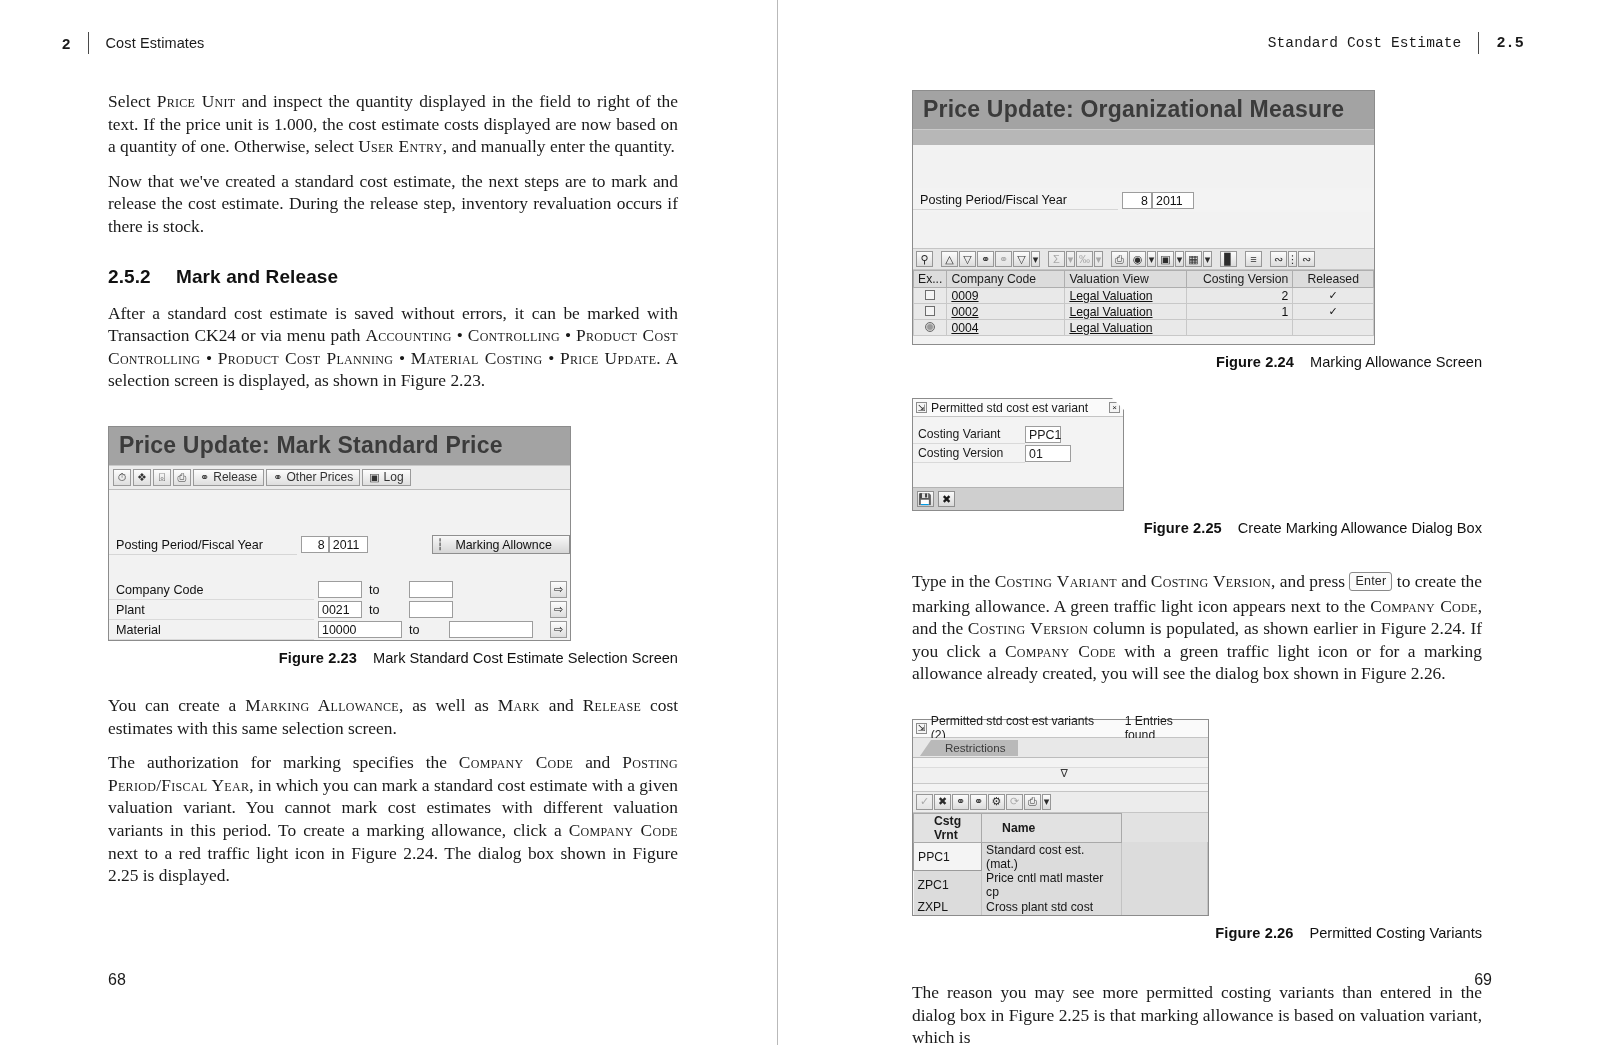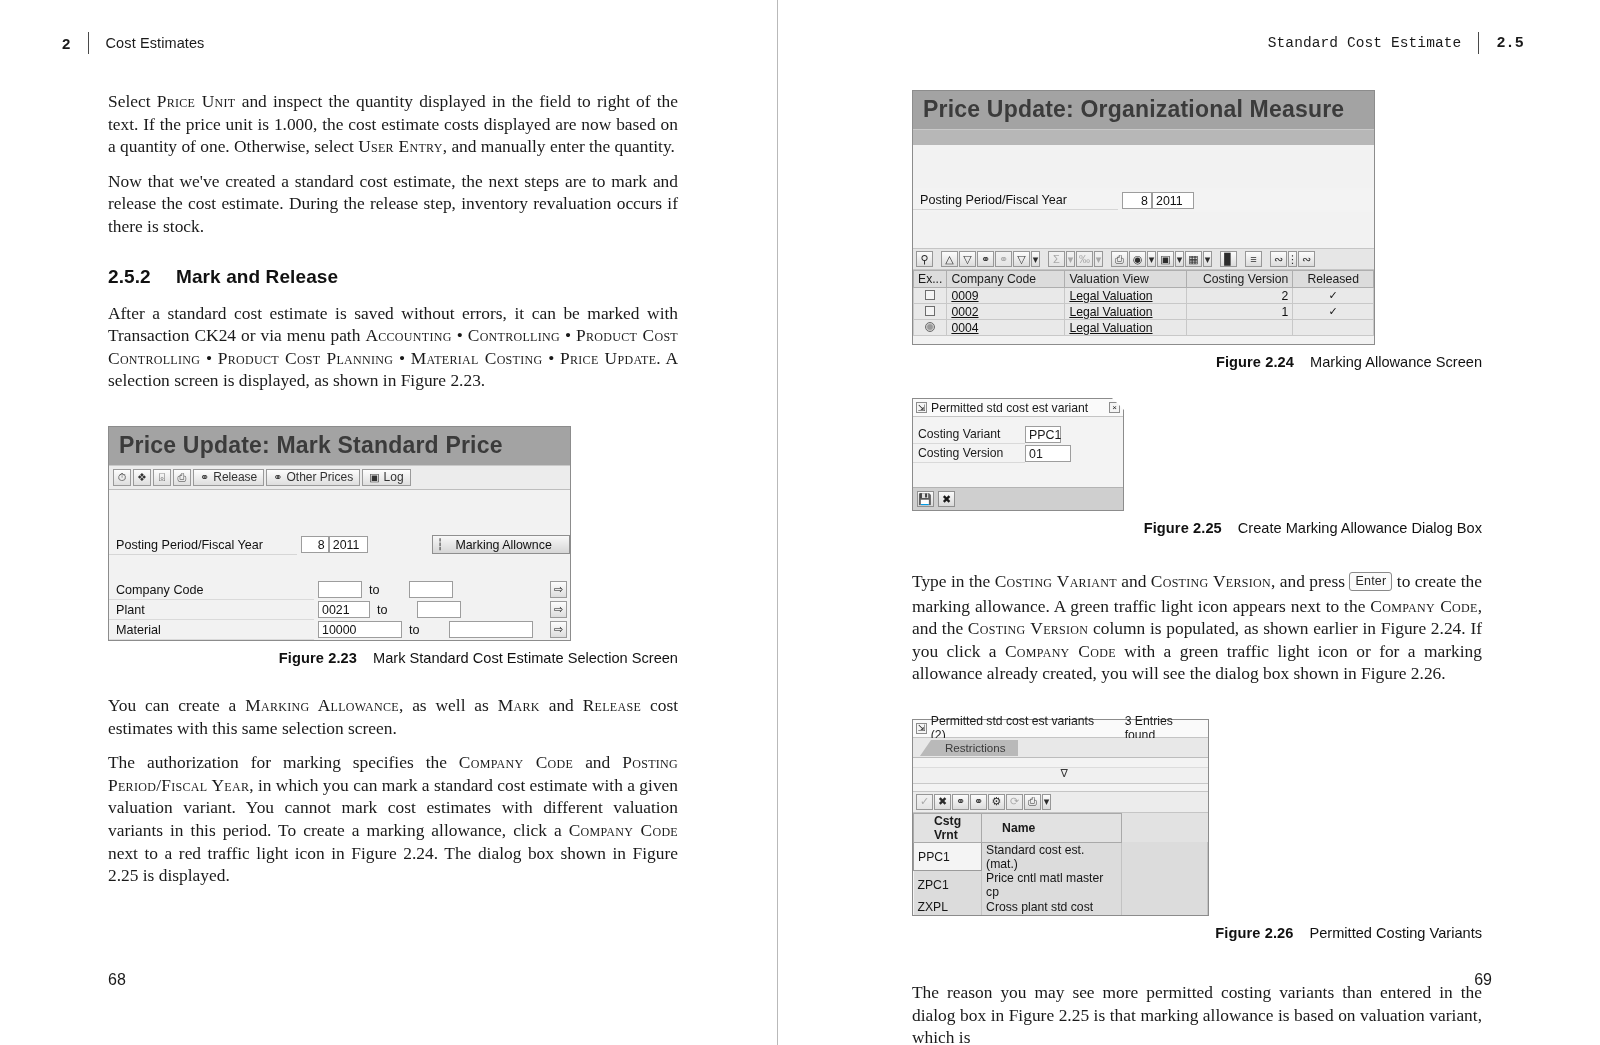--- a/index.html
+++ b/index.html
@@ -519,21 +519,21 @@
             <div class="lbl">Company Code</div>
             <div class="fld" style="width:44px;margin-left:4px"></div>
             <div class="to">to</div>
             <div class="fld" style="width:44px"></div>
             <div class="arrowbtn" style="position:absolute;right:3px">
                 <span class="glyph">⇨</span>
               </div>
           </div>
           <div class="row-line">
             <div class="lbl">Plant</div>
-            <div class="fld" style="width:52px;margin-left:4px">0021</div>
+            <div class="fld" style="width:44px;margin-left:4px">0021</div>
             <div class="to">to</div>
             <div class="fld" style="width:44px"></div>
             <div class="arrowbtn" style="position:absolute;right:3px">
                 <span class="glyph">⇨</span>
               </div>
           </div>
           <div class="row-line">
             <div class="lbl">Material</div>
             <div class="fld" style="width:84px;margin-left:4px">10000</div>
             <div class="to">to</div>
@@ -731,21 +731,21 @@
       <div class="sp-34"></div>
 
       <p class="body"><span>Type in the </span><span class="sc">Costing Variant</span><span> and </span><span class="sc">Costing Version</span><span>, and press </span><span class="key">Enter</span><span> to create the marking allowance. A green traffic light icon appears next to the </span><span class="sc">Company Code</span><span>, and the </span><span class="sc">Costing Version</span><span> column is populated, as shown earlier in Figure 2.24. If you click a </span><span class="sc">Company Code</span><span> with a green traffic light icon or for a marking allowance already created, you will see the dialog box shown in Figure 2.26.</span></p>
 
       <div class="sp-34"></div>
 
       <div class="dlg" id="fig226">
         <div class="dlg-title">
           <span class="tl-icon">⇲</span>
           <span>Permitted std cost est variants (2)</span>
-          <span style="margin-left:12px">3 Entries found</span>
+          <span style="margin-left:12px">1 Entries found</span>
         </div>
         <div class="tabstrip">
           <div class="tab">Restrictions</div>
         </div>
         <div style="height:9px;background:#f3f3f3"></div>
         <div class="srchline"></div>
         <div style="height:7px;background:#f3f3f3"></div>
         <div class="alv-toolbar" style="background:#ececec">
           <div class="alv-btn dim">
               <span class="glyph">✓</span>

